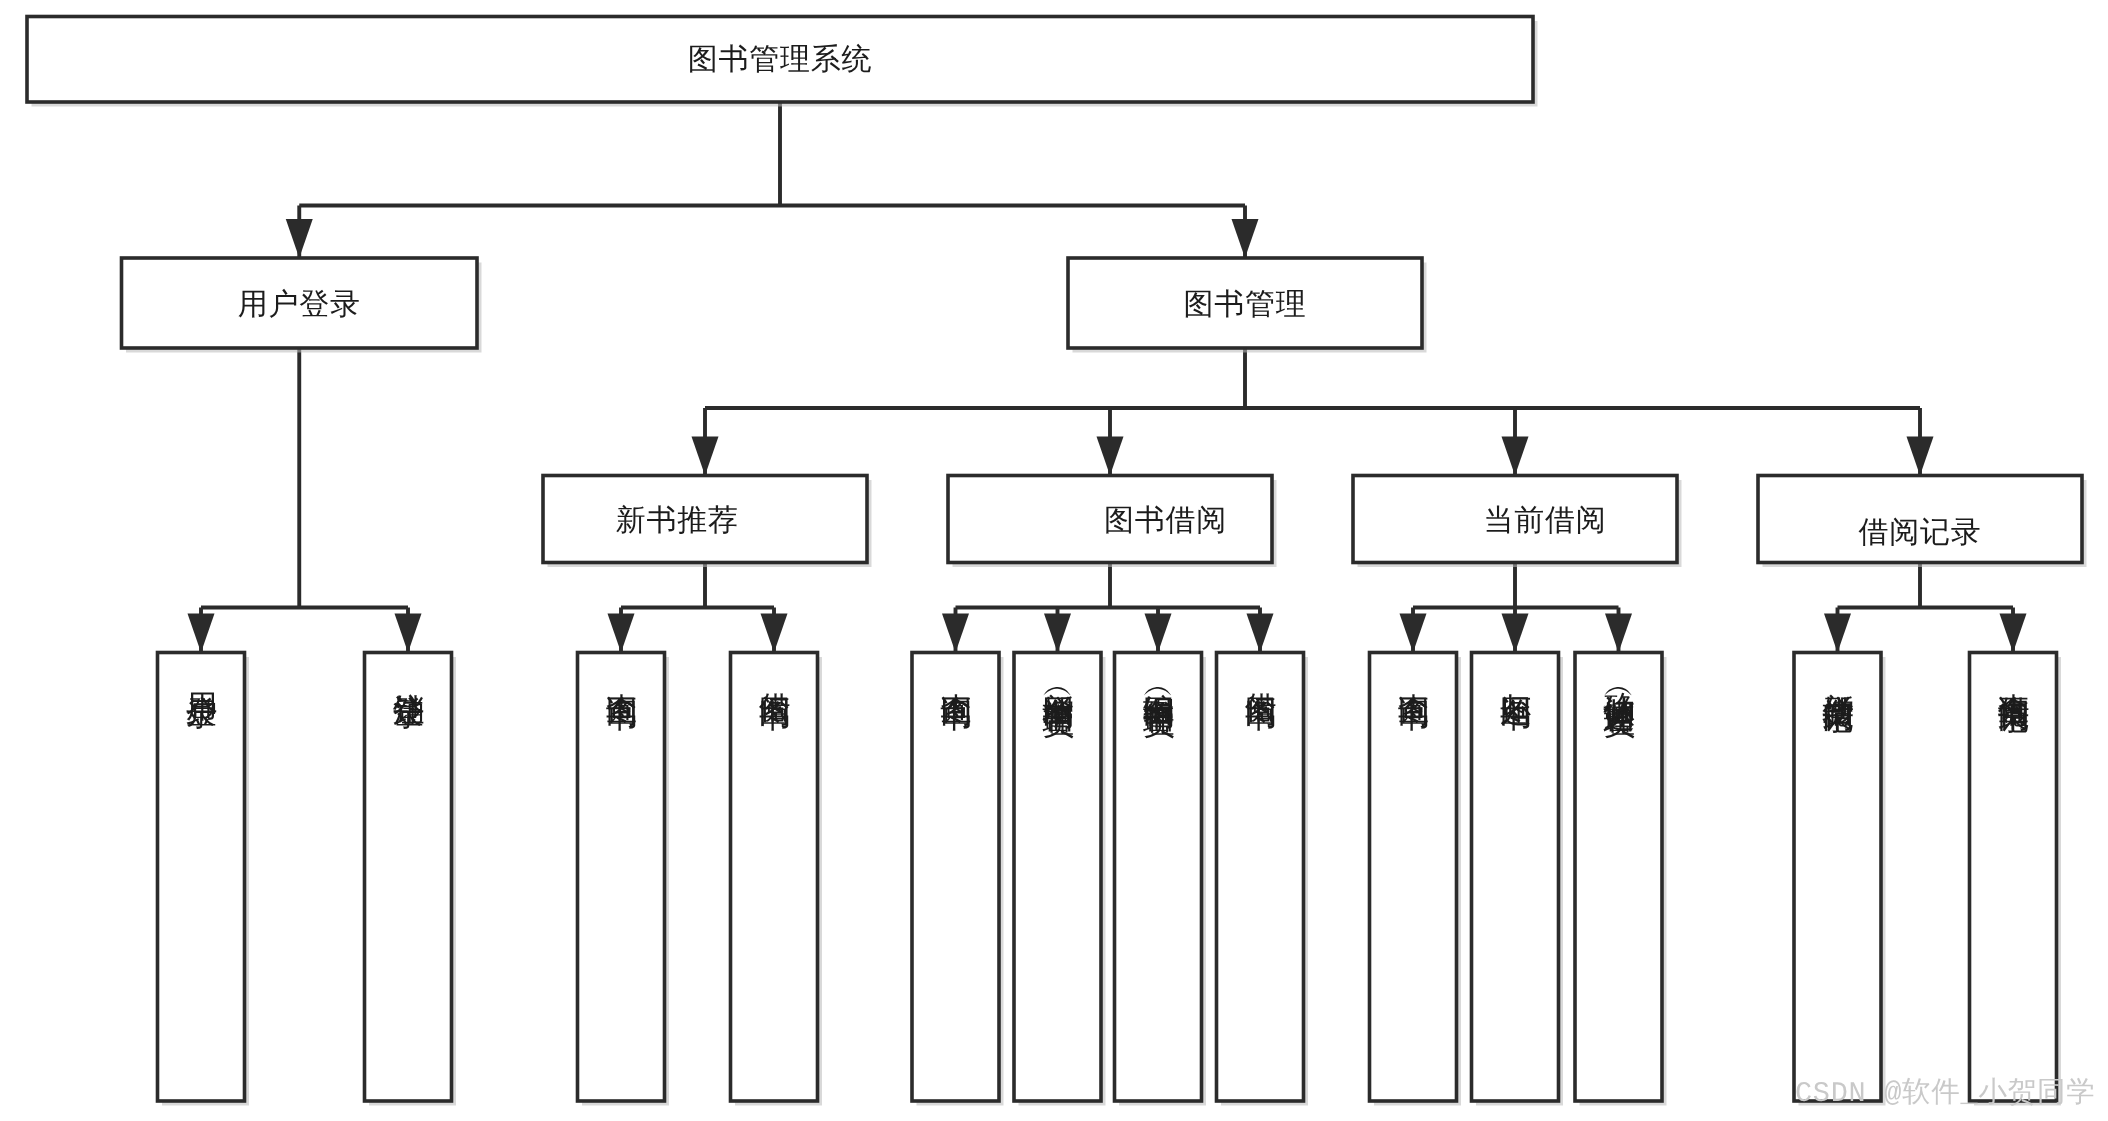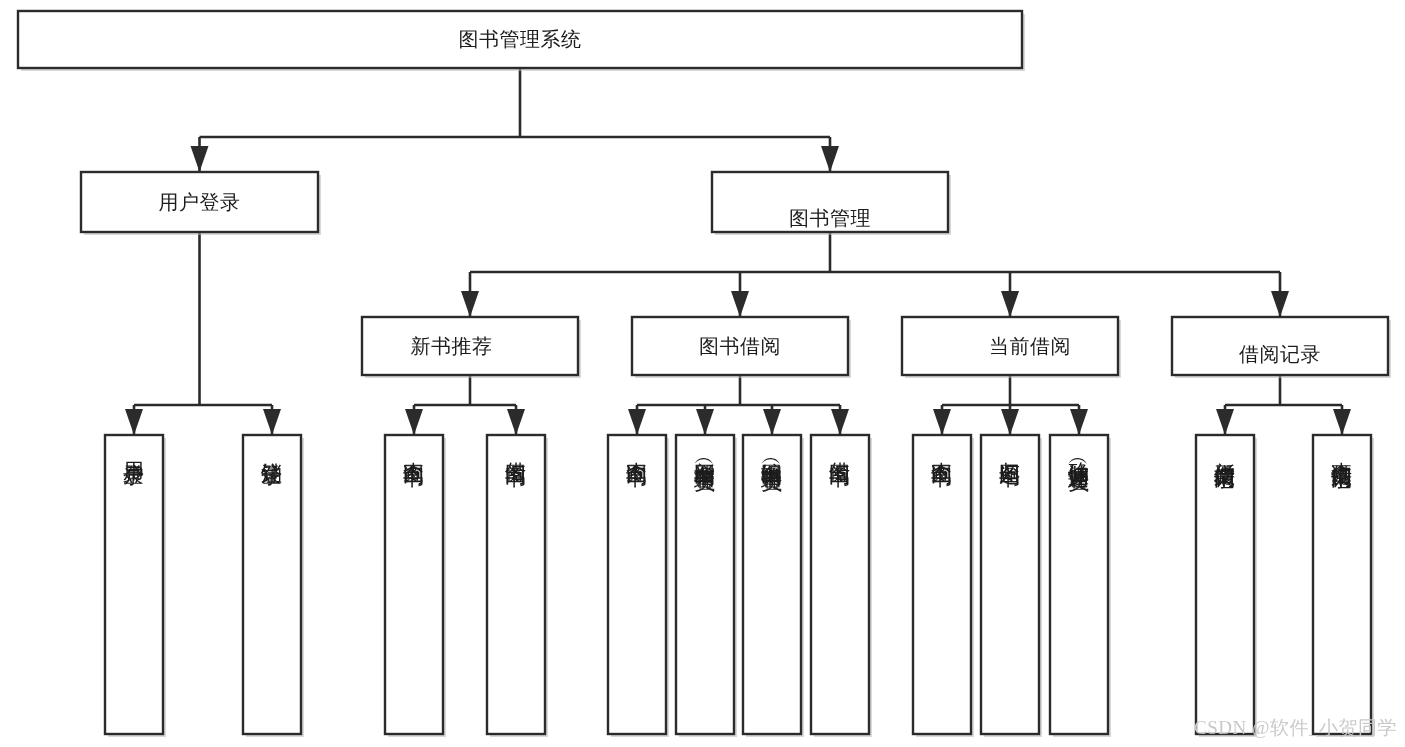--- a/index.html
+++ b/index.html
@@ -76,21 +76,21 @@
     font-family: "Liberation Sans", "DejaVu Sans", sans-serif;
     font-size: 20px;
     color: #1c1c1c;
     white-space: nowrap;
     letter-spacing: 0.5px;
   }
   .watermark {
     position: absolute;
     right: 8px;
     bottom: 6px;
-    font-family: Liberation Serif, serif;
+    font-family: Liberation Mono, monospace;
     font-size: 19px;
     color: #c9c9c9;
     letter-spacing: 0.5px;
     user-select: none;
     white-space: nowrap;
   }
 </style>
 </head>
 <body>
 
@@ -195,27 +195,27 @@
       </g>
   </svg>
 
   <div id="label-layer">
       <div class="box-label-wrap" style="left: 18px; top: 11px; width: 1004px; height: 57px;">
         <span class="box-label-text">图书管理系统</span>
       </div>
       <div class="box-label-wrap" style="left: 81px; top: 172px; width: 237px; height: 60px;">
         <span class="box-label-text">用户登录</span>
       </div>
-      <div class="box-label-wrap" style="left: 712px; top: 172px; width: 236px; height: 60px; align-items: flex-end;">
+      <div class="box-label-wrap" style="left: 712px; top: 172px; width: 236px; height: 60px;">
         <span class="box-label-text">图书管理</span>
       </div>
       <div class="box-label-wrap" style="left: 362px; top: 317px; width: 179px; height: 58px;">
         <span class="box-label-text">新书推荐</span>
       </div>
-      <div class="box-label-wrap" style="left: 632px; top: 317px; width: 216px; height: 58px; align-items: center;">
+      <div class="box-label-wrap" style="left: 669px; top: 317px; width: 216px; height: 58px; align-items: center;">
         <span class="box-label-text">图书借阅</span>
       </div>
       <div class="box-label-wrap" style="left: 902px; top: 317px; width: 256px; height: 58px;">
         <span class="box-label-text">当前借阅</span>
       </div>
       <div class="box-label-wrap" style="left: 1172px; top: 317px; width: 216px; height: 74px;">
         <span class="box-label-text">借阅记录</span>
       </div>
       <div class="leaf-label-wrap" style="left: 105px; top: 445px; width: 58px; height: 279px;">
         <span class="leaf-label-text">用户登录</span>

